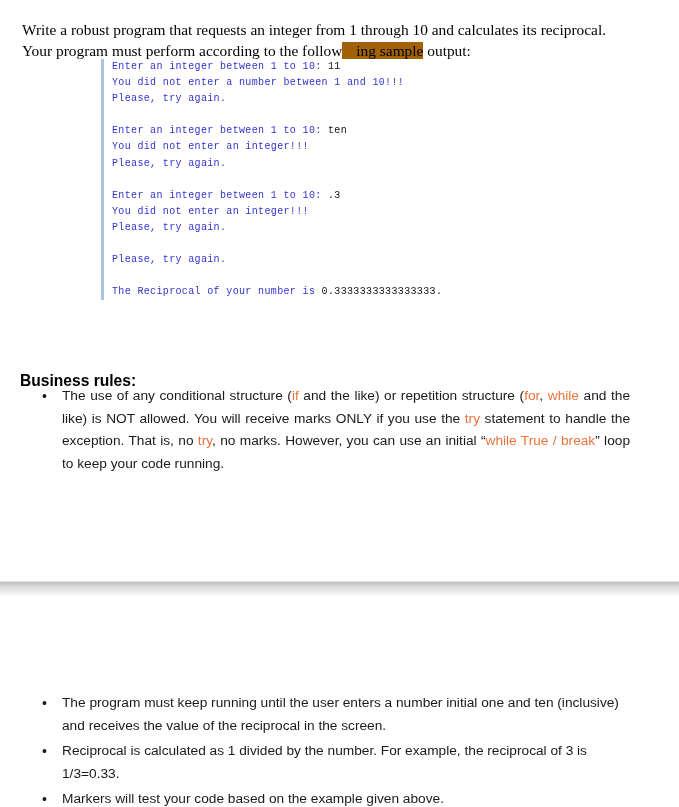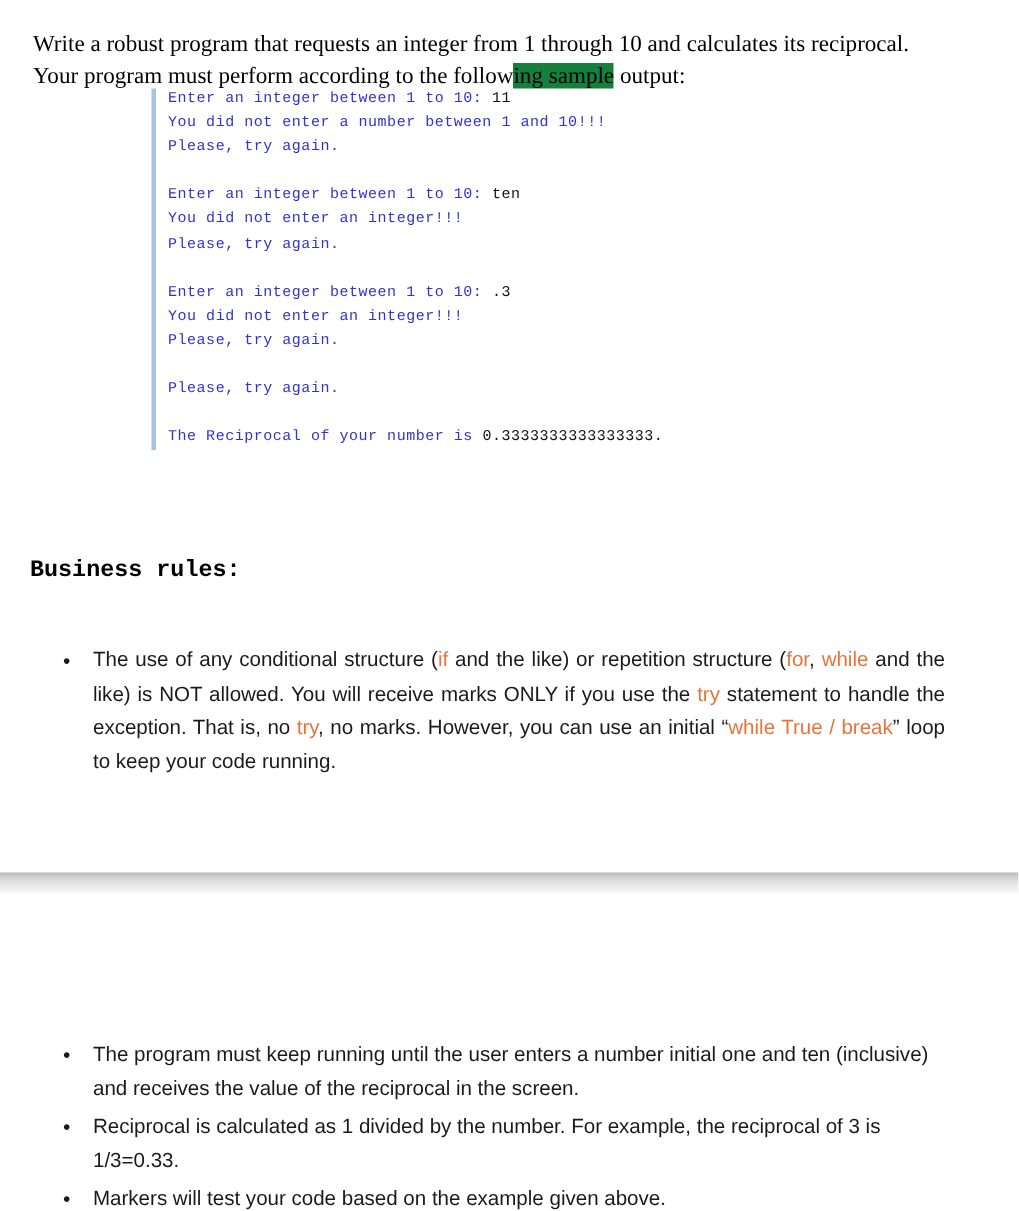--- a/index.html
+++ b/index.html
@@ -21,21 +21,22 @@
     left: 22px;
     top: 4px;
     width: 608px;
     font-family: "Liberation Serif", serif;
     font-size: 15.4px;
     line-height: 21px;
     color: #000000;
     text-align: left;
   }
   .hl {
-    background: #15803d;
+    background: #a16207;
+    padding-left: 14px;
   }
 
   
   .console {
     position: absolute;
     left: 101px;
     top: 59px;
     width: 470px;
     border-left: 3px solid #a8c4e0;
     padding-left: 8px;
@@ -54,21 +55,21 @@
   }
   .console-line .uin {
     color: #111111;
   }
 
   
   .br-heading {
     position: absolute;
     left: 20px;
     top: 371px;
-    font-family: Liberation Mono, monospace;
+    font-family: Liberation Sans, sans-serif;
     font-weight: bold;
     font-size: 15.6px;
     line-height: 19px;
     color: #000000;
   }
 
   
   .bullets {
     position: absolute;
     font-size: 13.7px;
@@ -100,21 +101,20 @@
     top: 0;
     line-height: 22.6px;
     font-size: 14px;
     color: #1a1a1a;
   }
   .bullet-text {
     display: block;
   }
   .justified {
     text-align: justify;
-    margin-top: 44px;
   }
   .kw {
     color: #e8743b;
   }
 
   
   .page-break {
     position: absolute;
     left: 0;
     top: 581px;

